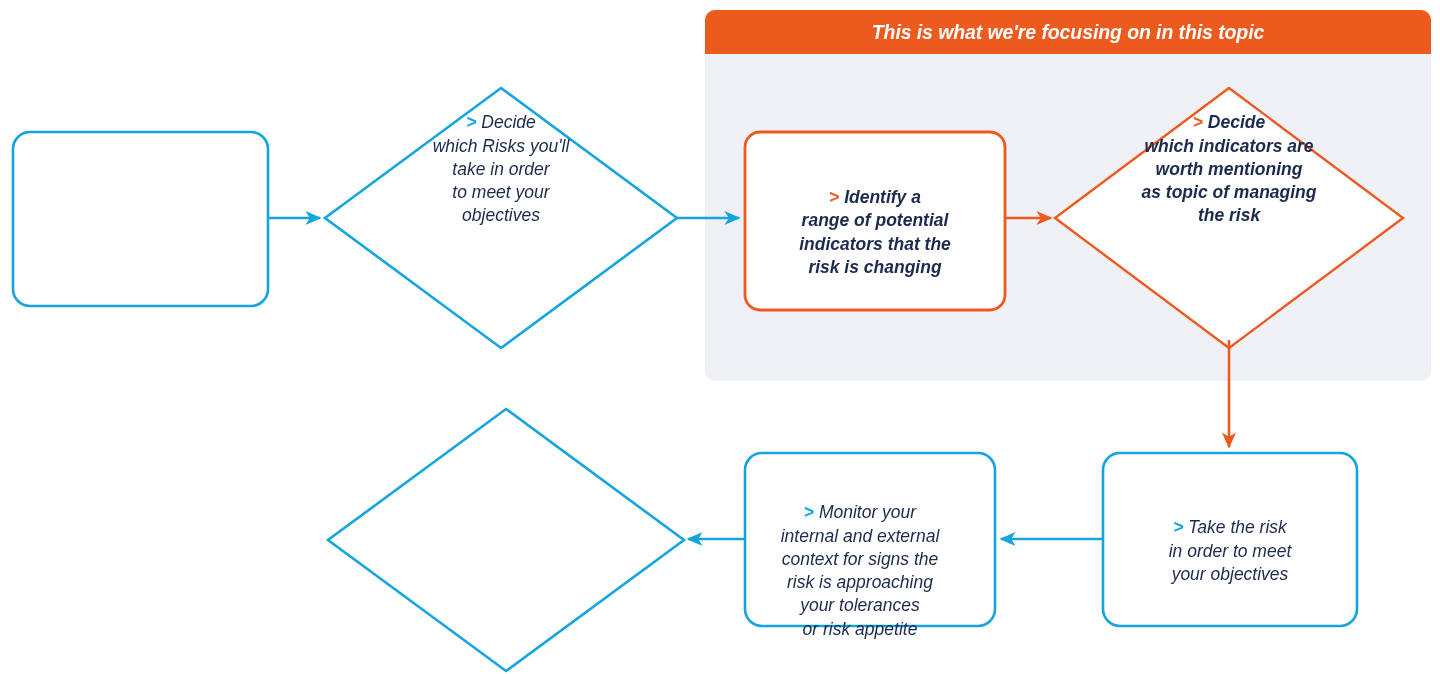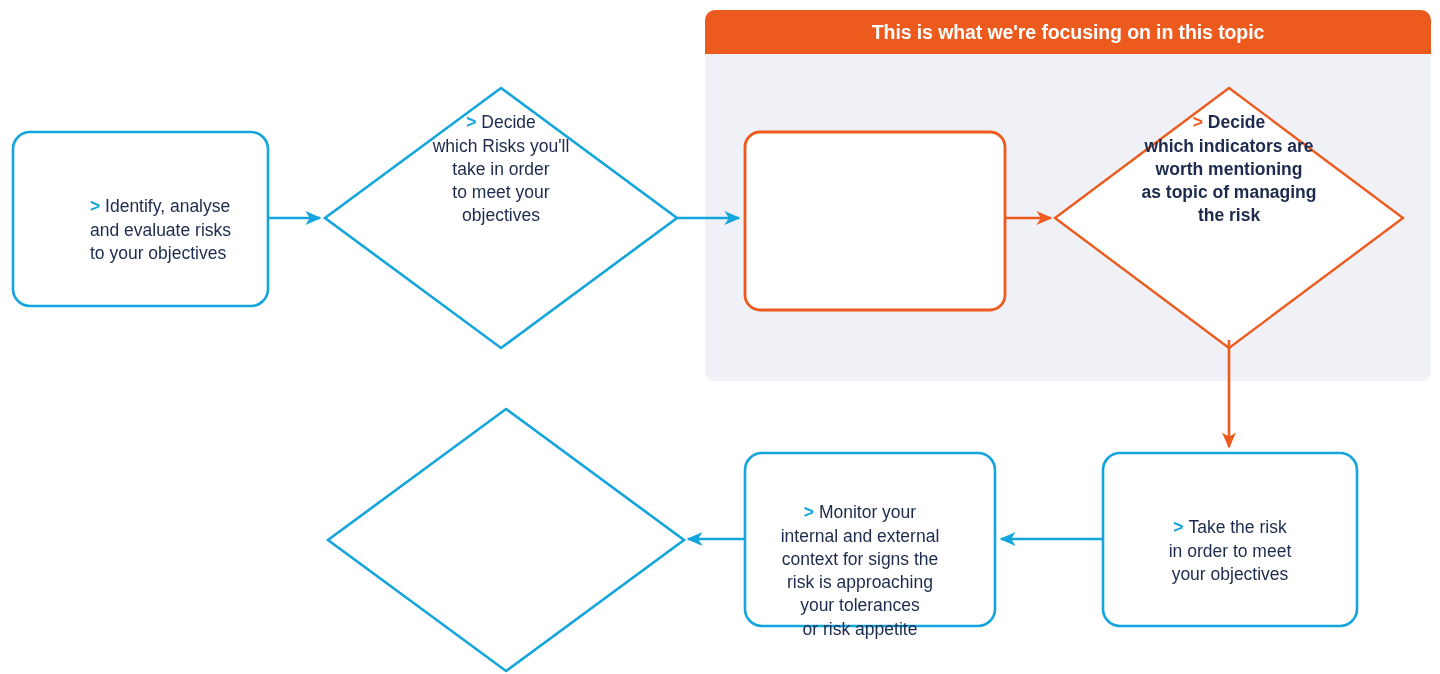--- a/index.html
+++ b/index.html
@@ -11,20 +11,21 @@
     width: 1440px;
     height: 674px;
     font-family: "Liberation Sans", sans-serif;
     overflow: hidden;
   }
   #stage {
     position: relative;
     width: 1440px;
     height: 674px;
     background: #ffffff;
+    font-style: italic;
   }
   #stage svg.layer {
     position: absolute;
     left: 0;
     top: 0;
     width: 1440px;
     height: 674px;
   }
 
   
@@ -129,38 +130,39 @@
 
     <line x1="744" y1="539" x2="688" y2="539" stroke="#13A5DC" stroke-width="2.6" marker-end="url(#arrow-blue)"></line>
 
     <polygon points="506,409 684,540 506,671 328,540" fill="#ffffff" stroke="#13A5DC" stroke-width="2.6"></polygon>
   </svg>
 
   <div class="highlight-header">
     <span class="htxt">This is what we're focusing on in this topic</span>
   </div>
 
-  <div class="node box-text" style="left:12px; top:131px; width:256px; height:175px;">
-    <div class="txt left" style="padding-left:41px;">
-      <span class="chev blue">&gt;&nbsp;</span><span>Identify, analyse
-and evaluate risks
-to your objectives</span>
-    </div>
-  </div>
 
   <div class="node dia-text" style="left:325px; top:88px; width:352px; height:260px;">
     <div class="txt center">
       <span class="chev blue">&gt;&nbsp;</span><span>Decide
 which Risks you'll
 take in order
 to meet your
 objectives</span>
     </div>
   </div>
 
+  <div class="node box-text" style="left:744px; top:131px; width:262px; height:180px;">
+    <div class="txt center bold" style="width:100%;">
+      <span class="chev orange">&gt;&nbsp;</span><span>Identify a
+range of potential
+indicators that the
+risk is changing</span>
+    </div>
+  </div>
 
   <div class="node dia-text" style="left:1055px; top:88px; width:348px; height:260px;">
     <div class="txt center bold">
       <span class="chev orange">&gt;&nbsp;</span><span>Decide
 which indicators are
 worth mentioning
 as topic of managing
 the risk</span>
     </div>
   </div>

